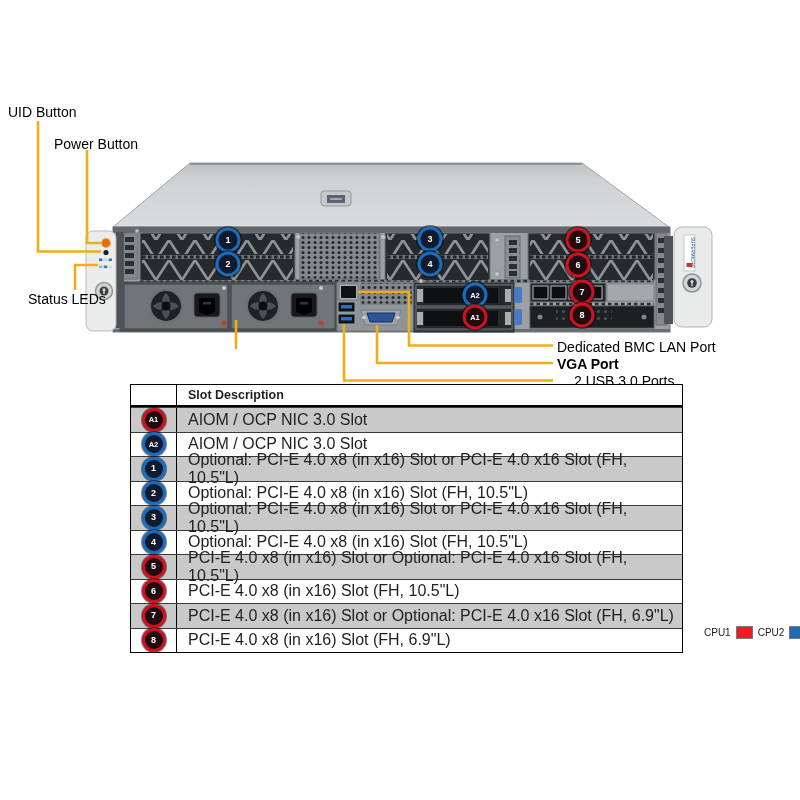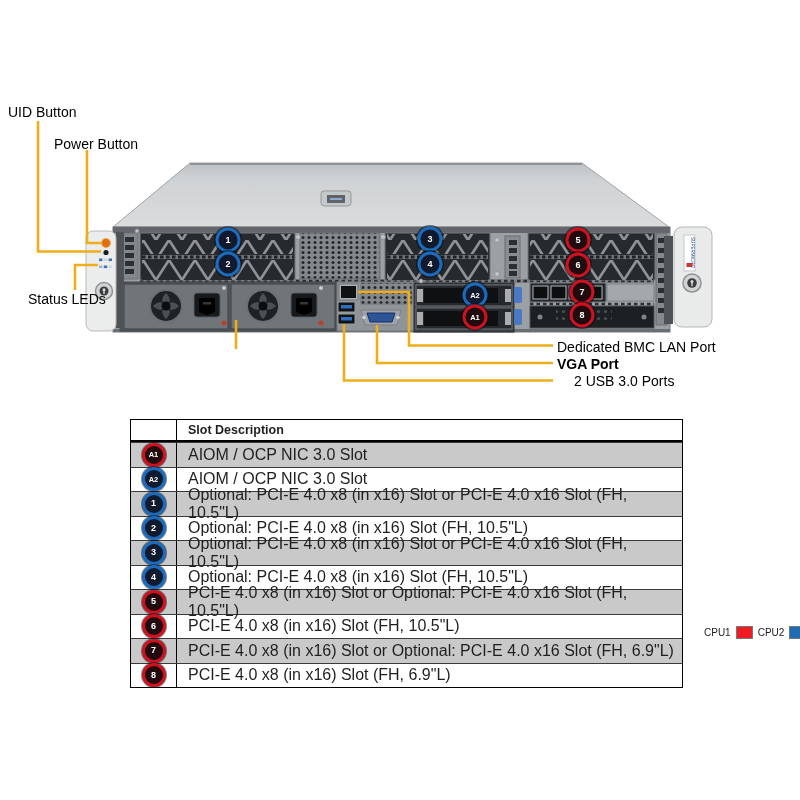--- a/index.html
+++ b/index.html
@@ -16,21 +16,21 @@
     transform:translate(-50%,-50%);
     display:flex;align-items:center;justify-content:center;
     color:#fff;font-weight:bold;font-size:9px;line-height:1;
     box-shadow:0 0 0 1.5px rgba(10,14,20,.55);
     z-index:5;
   }
   .badge-blue{background:#121a2e;border:3px solid #1b6bbf;}
   .badge-red{background:#200c0e;border:3px solid #cf1120;}
   .img-badge.small-text{font-size:7.5px;}
   
-  .slot-table{position:absolute;left:130px;top:419px;width:551px;border:1px solid #000;border-bottom:1px solid #000;background:#fff;z-index:4;}
+  .slot-table{position:absolute;left:130px;top:384px;width:551px;border:1px solid #000;border-bottom:1px solid #000;background:#fff;z-index:4;}
   .t-header{display:flex;height:20px;border-bottom:2.5px solid #000;background:#fff;}
   .t-row{display:flex;height:23.5px;border-top:1px solid #3a3a3a;align-items:center;}
   .t-row:first-of-type{border-top:none;}
   .t-row.gray{background:#c9c9c9;}
   .t-row.white{background:#ffffff;}
   .col-badge{width:45px;flex:0 0 45px;display:flex;align-items:center;justify-content:center;align-self:stretch;border-right:1px solid #000;}
   .col-desc{flex:1;padding-left:11px;font-size:16px;display:flex;align-items:center;}
   .t-header .col-desc{font-weight:bold;font-size:12.5px;}
   .tbl-badge{
     width:18px;height:18px;border-radius:50%;

